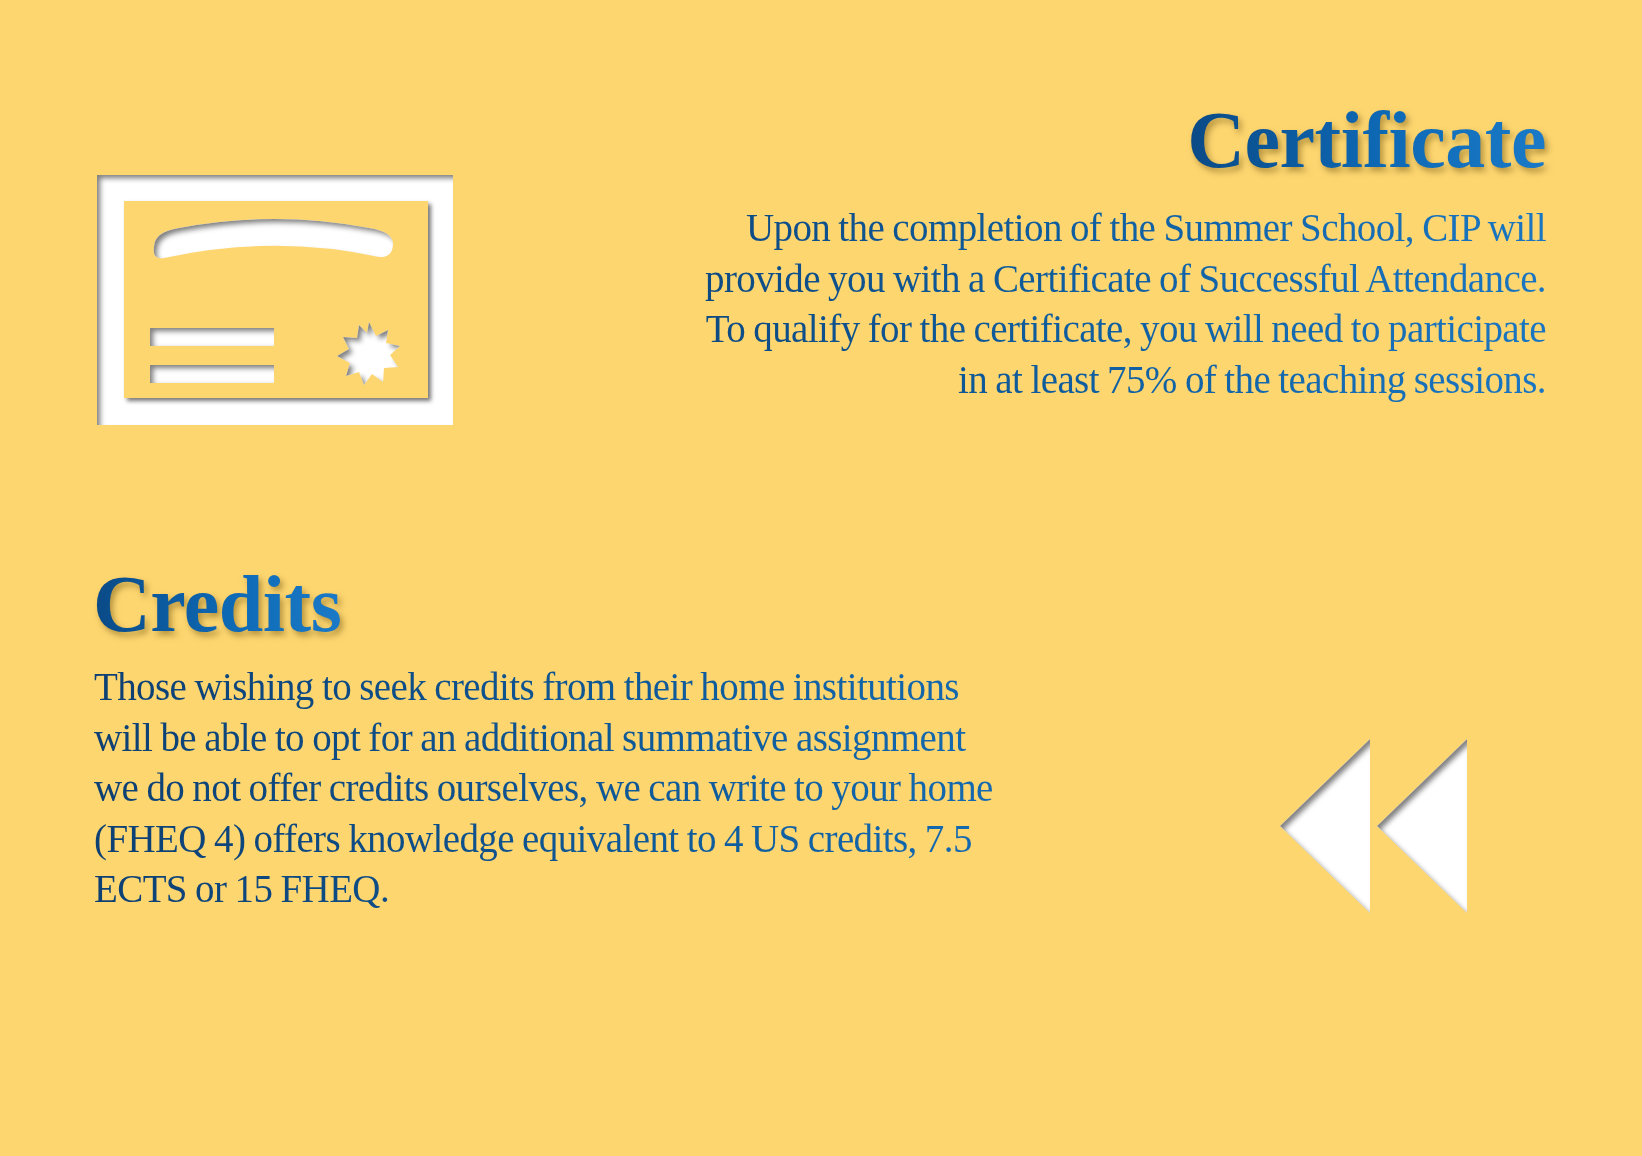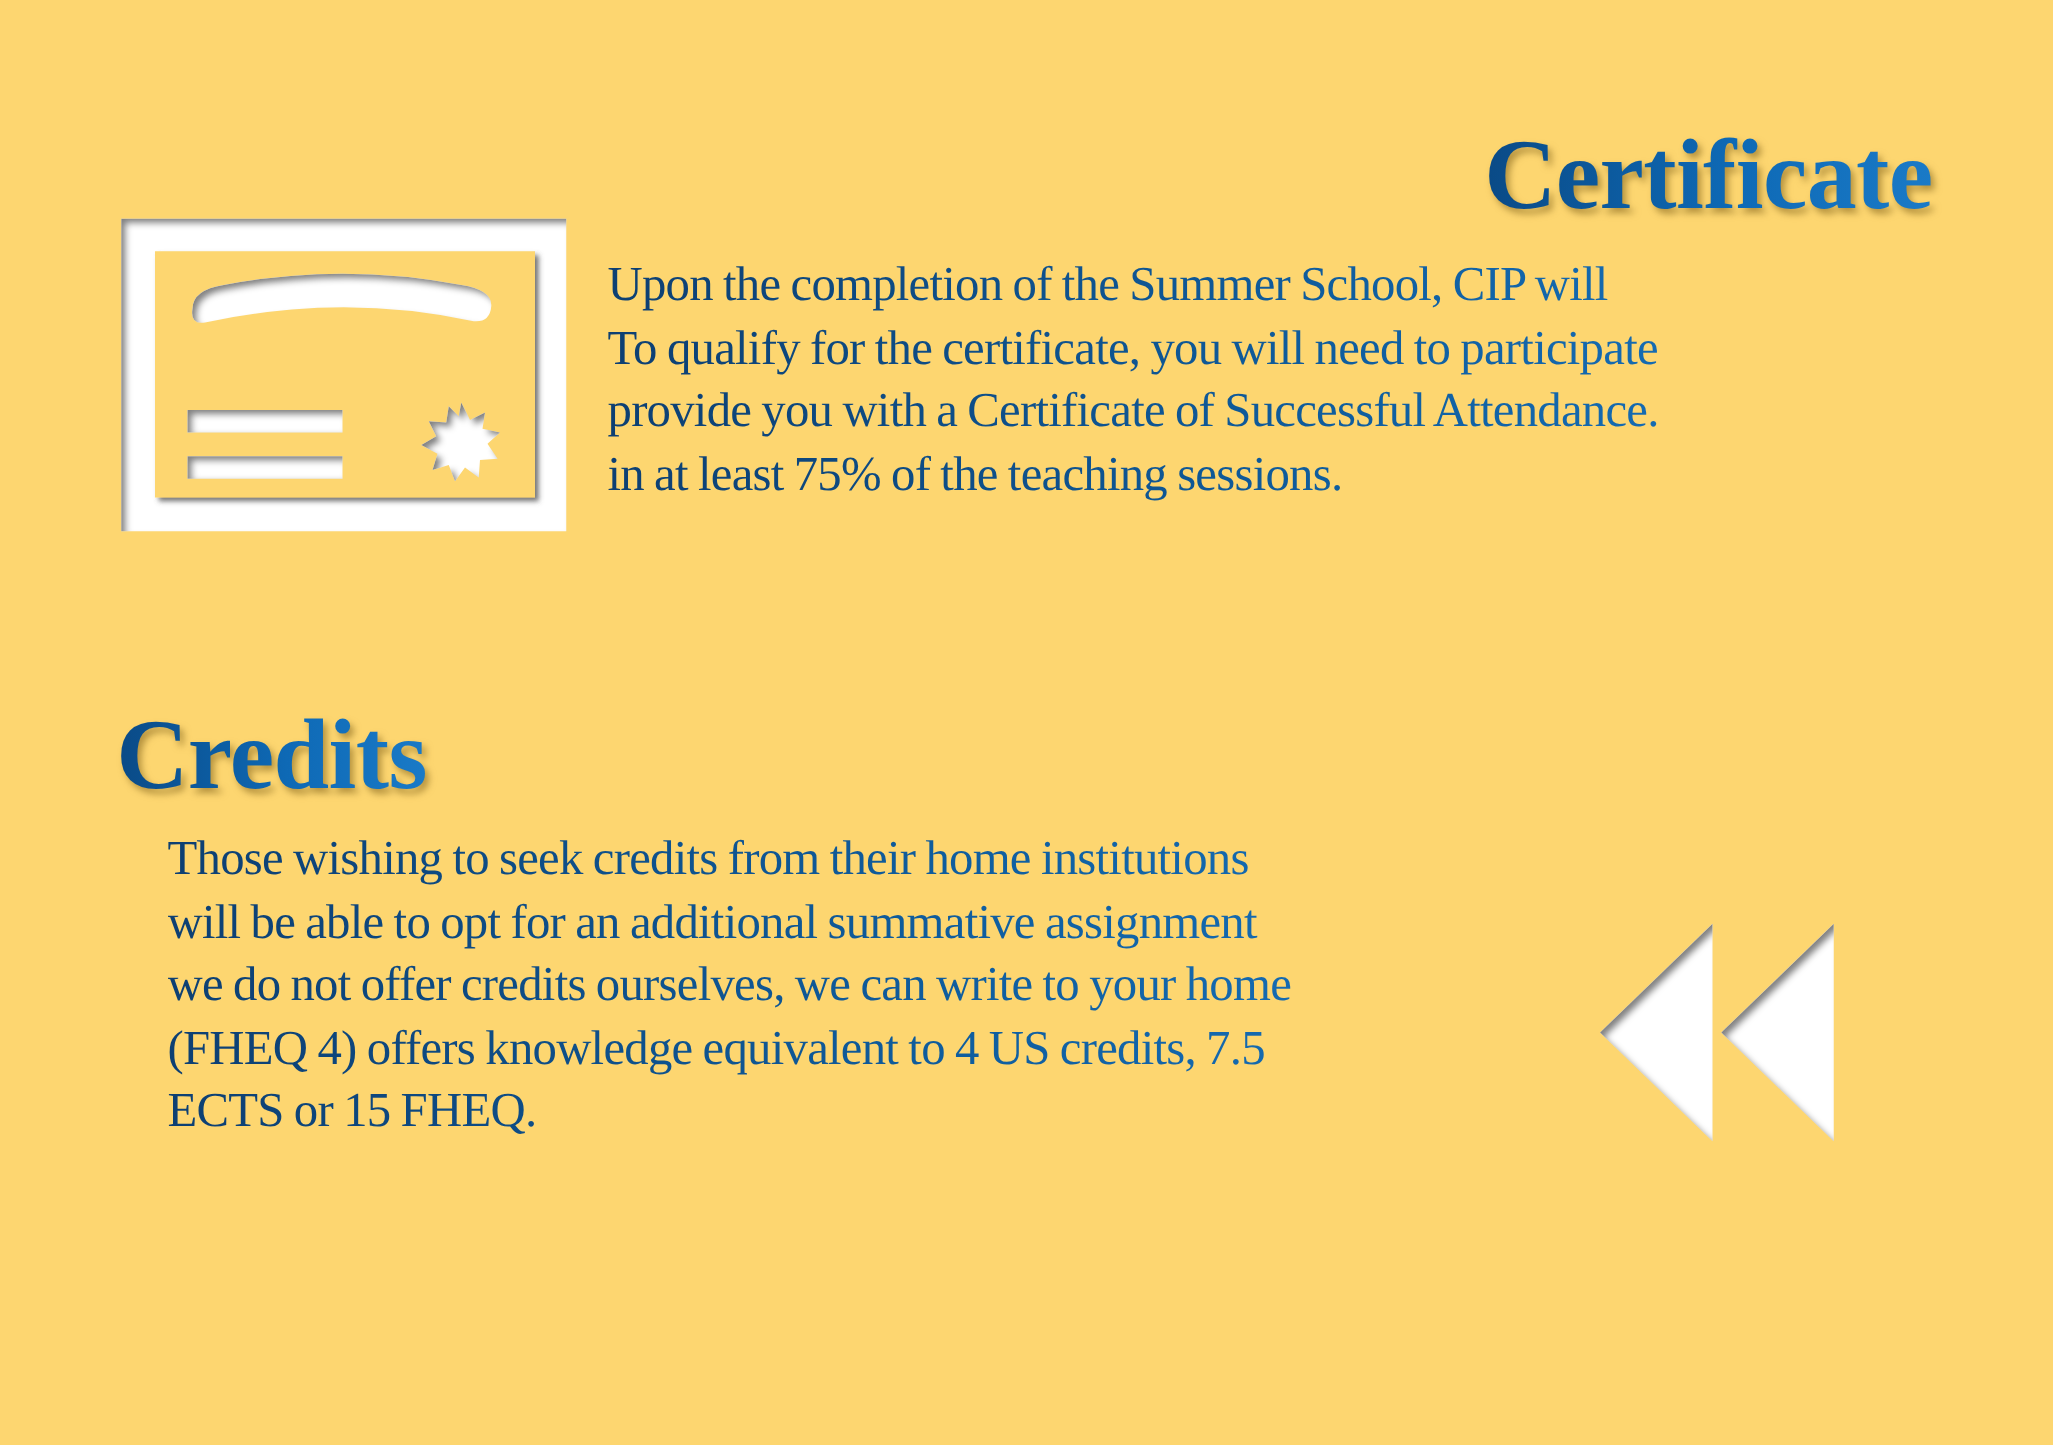--- a/index.html
+++ b/index.html
@@ -29,22 +29,22 @@
       margin: 0;
       font-size: 39px;
       line-height: 50.5px;
       background: linear-gradient(90deg, #0d3f72 0%, #0f5d9e 55%, #1a76c2 100%);
       -webkit-background-clip: text;
       background-clip: text;
       color: transparent;
       letter-spacing: -0.6px;
       word-spacing: -1px;
     }
-    #cert-body { right: 96px; top: 203px; width: 1060px; }
-    #credits-body { left: 94px; top: 662px; width: 1150px; text-align: left; margin-left: 40px; }
+    #cert-body { right: 96px; top: 203px; width: 1060px; text-align: right; }
+    #credits-body { left: 94px; top: 662px; width: 1150px; text-align: left; }
     .line { display: block; white-space: nowrap; }
     #cert-icon { position: absolute; left: 94px; top: 172px; }
     #rewind-icon { position: absolute; left: 1272px; top: 732px; }
   </style>
 </head>
 <body>
 
 <div id="cert-icon">
   <svg width="366" height="258" viewBox="0 0 366 258" xmlns="http://www.w3.org/2000/svg">
     <defs>
@@ -71,22 +71,22 @@
     <rect x="56" y="193" width="124" height="18" fill="#ffffff" filter="url(#inset)"></rect>
 
     <polygon fill="#ffffff" filter="url(#inset)" points="275,150 282,164 294,158 292,171 306,174 296,183 304,195 290,196 289,210 278,202 270,213 265,200 252,204 256,191 243,184 255,177 249,165 263,166 265,153 273,161"></polygon>
   </svg>
 </div>
 
 <h1 id="cert-heading" class="heading">Certificate</h1>
 
 <p id="cert-body" class="para">
   <span class="line">Upon the completion of the Summer School, CIP will</span>
+  <span class="line">provide you with a Certificate of Successful Attendance.</span>
   <span class="line">To qualify for the certificate, you will need to participate</span>
-  <span class="line">provide you with a Certificate of Successful Attendance.</span>
   <span class="line">in at least 75% of the teaching sessions.</span>
 </p>
 
 <h1 id="credits-heading" class="heading">Credits</h1>
 
 <p id="credits-body" class="para">
   <span class="line">Those wishing to seek credits from their home institutions</span>
   <span class="line">will be able to opt for an additional summative assignment</span>
   <span class="line">we do not offer credits ourselves, we can write to your home</span>
   <span class="line">(FHEQ 4) offers knowledge equivalent to 4 US credits, 7.5</span>

